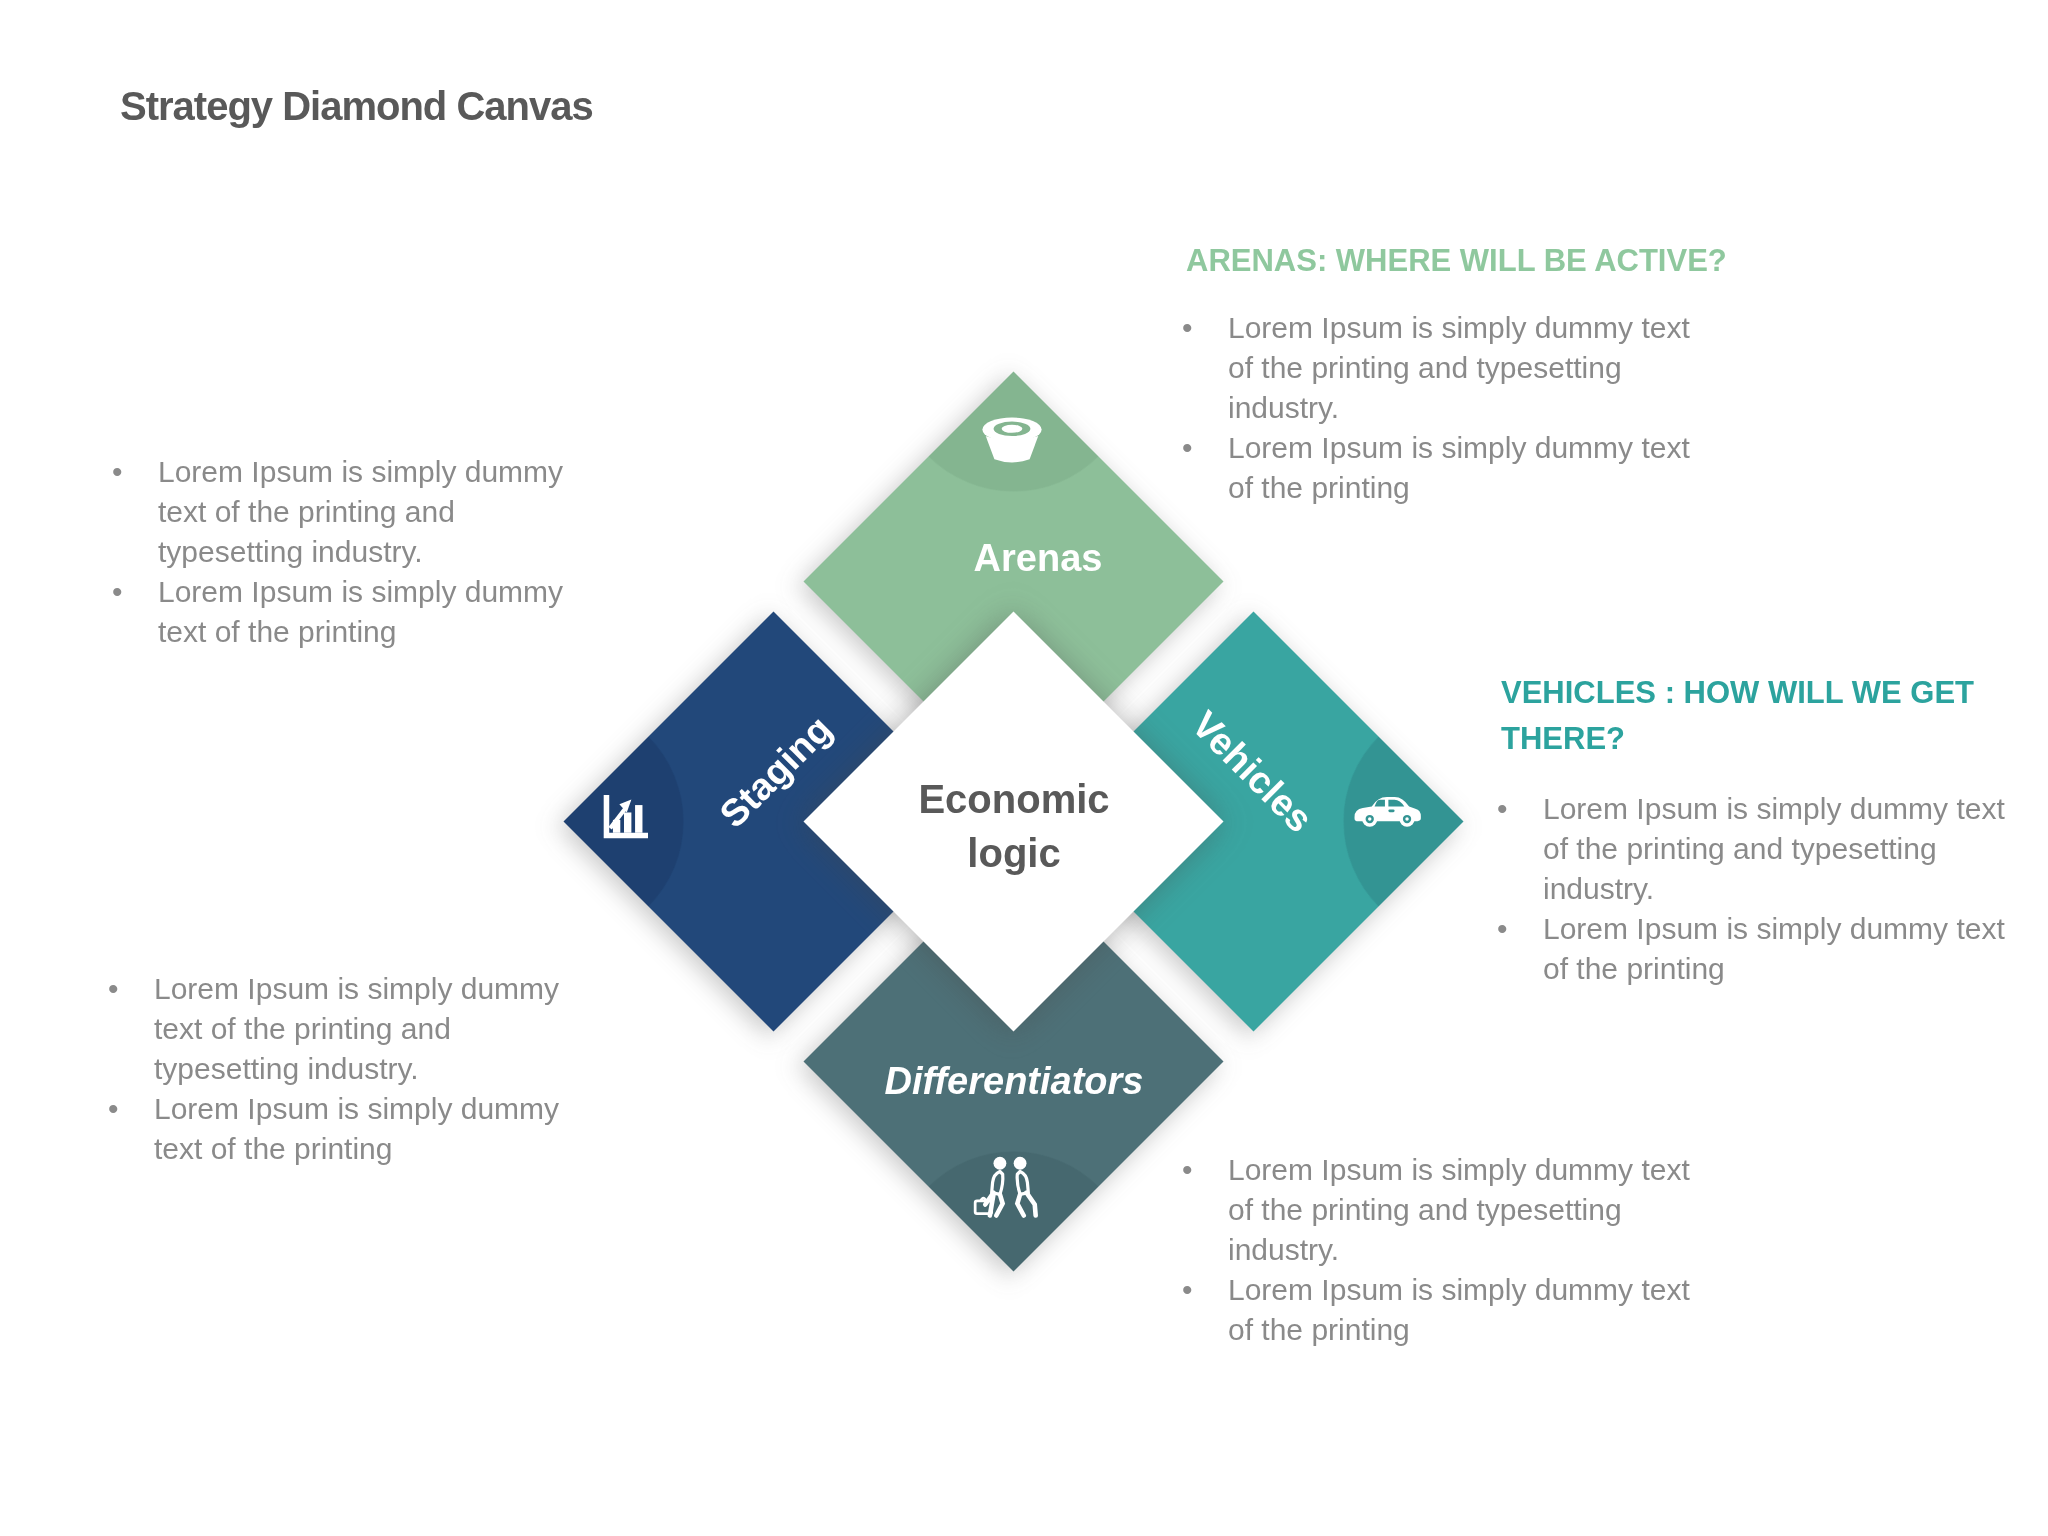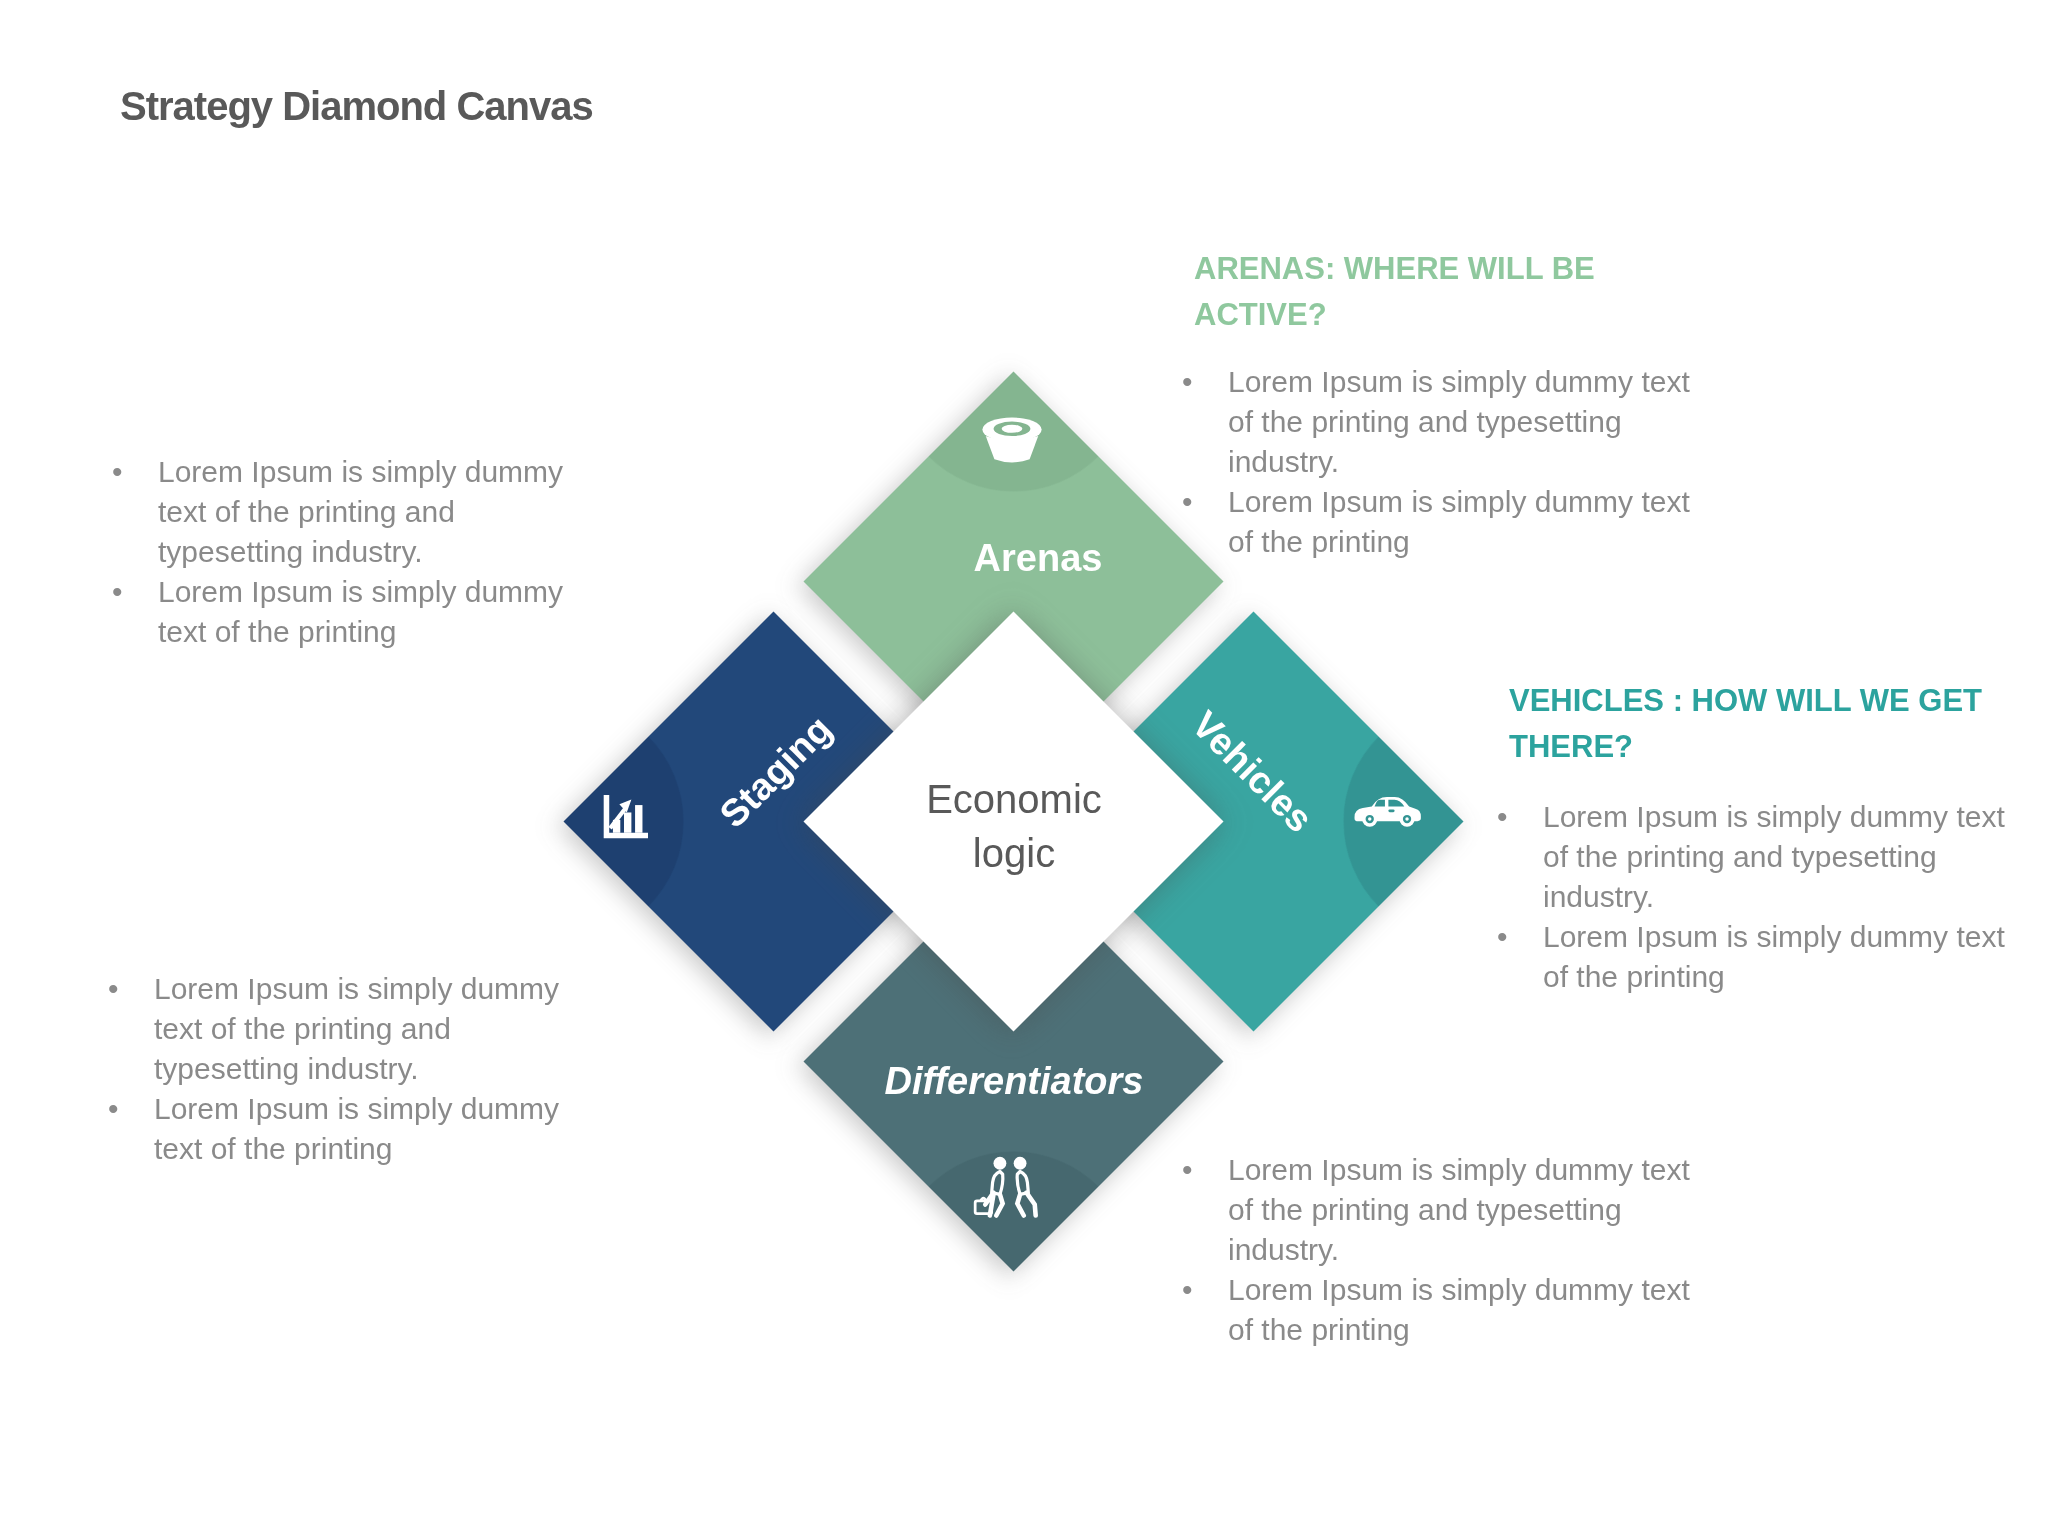--- a/index.html
+++ b/index.html
@@ -43,34 +43,34 @@
     white-space:nowrap; transform:translate(-50%,-50%);
   }
   #label-arenas          { left:1014px; top:558px;margin-left:24px; }
   #label-differentiators { left:1014px; top:1081px;font-style:italic; }
   #label-staging  { left:776px;  top:772px; transform:translate(-50%,-50%) rotate(-45deg); }
   #label-vehicles { left:1252px; top:772px; transform:translate(-50%,-50%) rotate(45deg); }
 
   .center-label {
     position:absolute; left:1014px; top:826px; z-index:6;
     transform:translate(-50%,-50%);
-    font-size:40px; line-height:54px; font-weight:400; text-align:center;
+    font-size:40px; line-height:54px; font-weight:700; text-align:center;
     color:var(--heading_gray); white-space:pre-line;
   }
 
   .icon { position:absolute; z-index:7; }
   #icon-arena  { left:972px;  top:414px; }
   #icon-chart  { left:600px;  top:794px; }
   #icon-car    { left:1349px; top:787px; }
   #icon-people { left:971px;  top:1155px; }
 
   
   .block { position:absolute; }
   .block h2 {
-    margin:12px; font-size:31px; line-height:46px; font-weight:700;
+    margin:4px; font-size:31px; line-height:46px; font-weight:700;
     white-space:pre-line; letter-spacing:0;
   }
   .bullets { margin:0; padding:0; }
   .bullet-row { display:flex; font-size:30px; line-height:40px; color:var(--body_gray); }
   .dot { flex:0 0 46px; width:46px; }
   .btext { white-space:pre-line; }
 
   #block-arenas          { left:1182px; top:234px;  width:560px; }
   #block-vehicles        { left:1497px; top:666px;  width:560px; }
   #block-differentiators { left:1182px; top:1139px; width:580px; }

